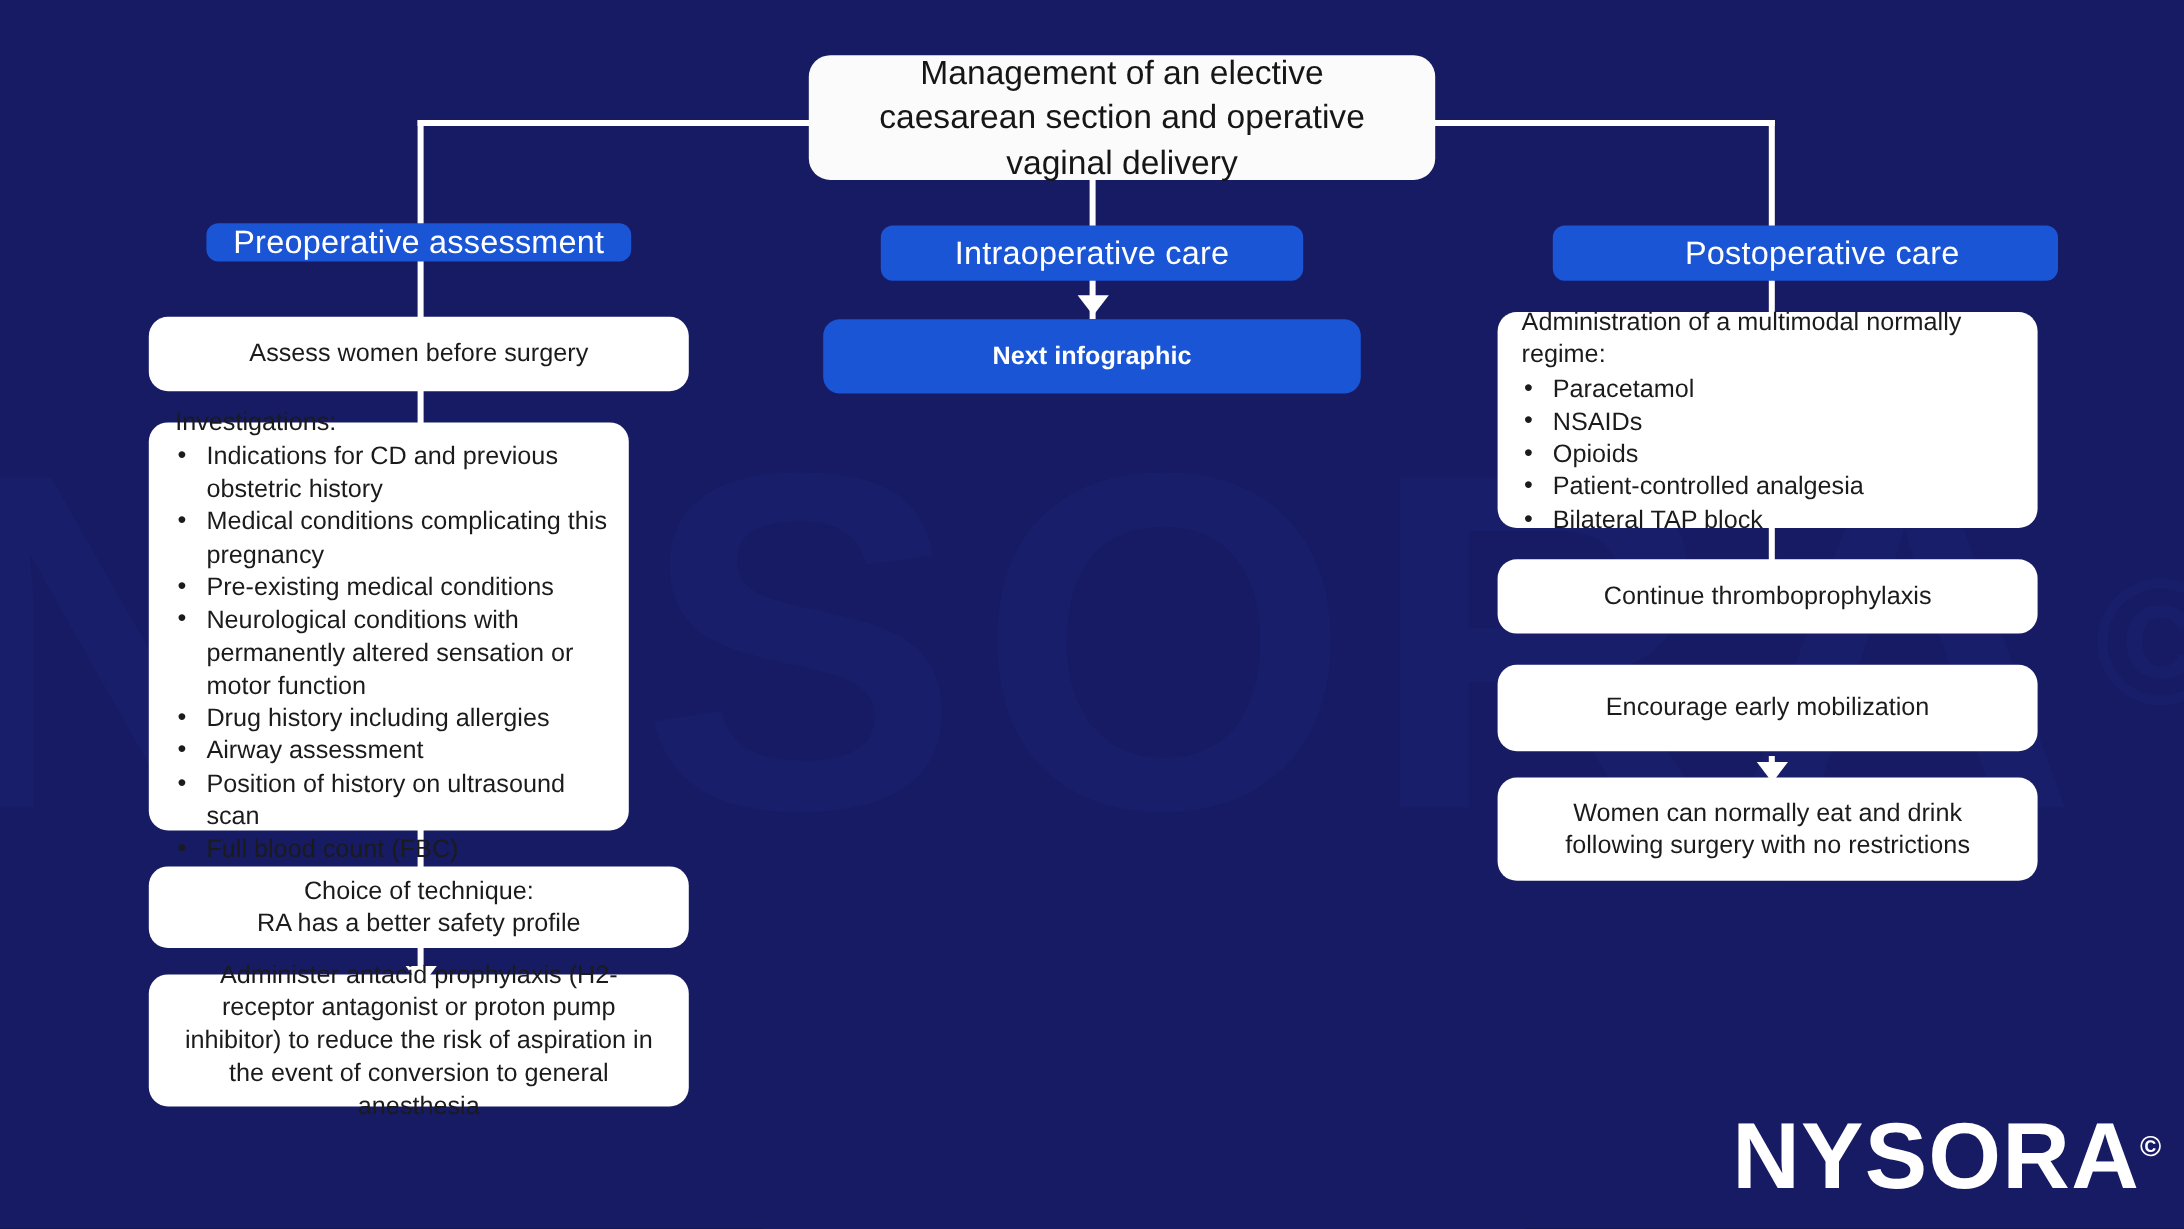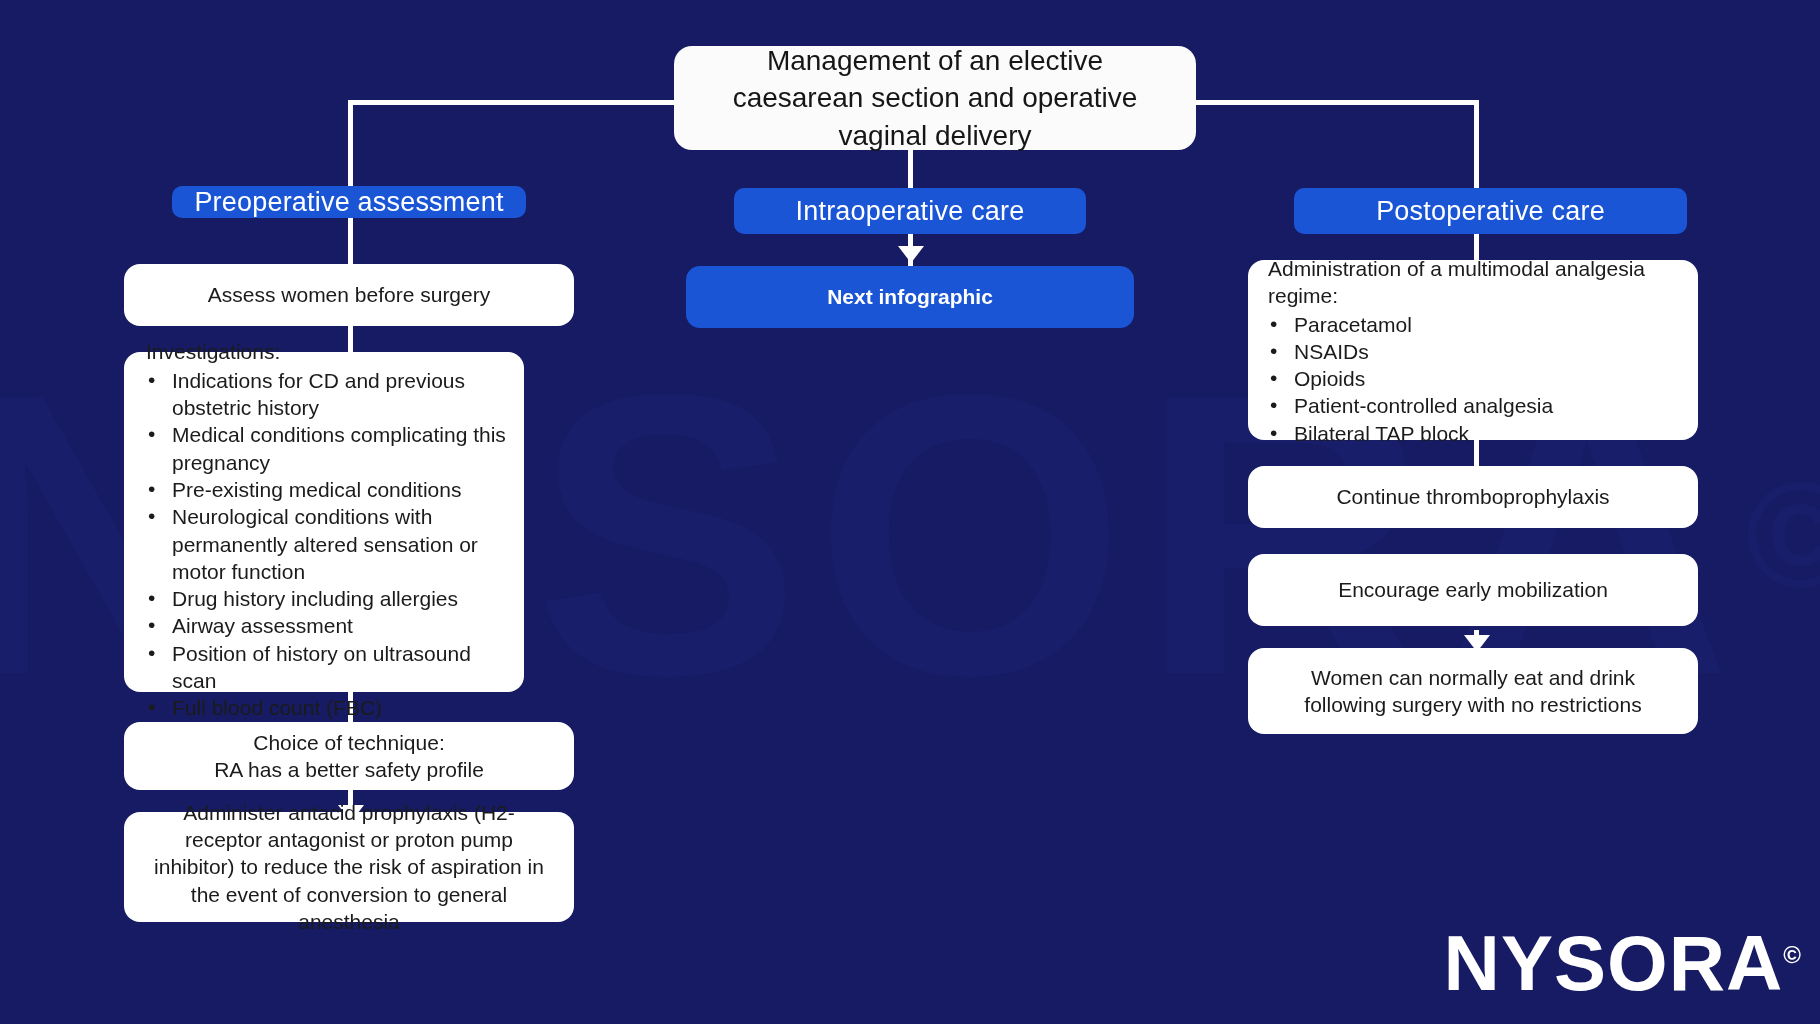--- a/index.html
+++ b/index.html
@@ -209,26 +209,26 @@
   </div>
 
   <div class="badge" style="left:734px; top:188px; width:352px; height:46px;">
     <span>Intraoperative care</span>
   </div>
 
   <div class="bluebox" style="left:686px; top:266px; width:448px; height:62px;">
     <span>Next infographic</span>
   </div>
 
-  <div class="badge" style="left:1294px; top:188px; width:393px; height:46px;">
+  <div class="badge" style="left:1294px; top:188px; width:393px; height:46px;padding-left:28px;">
     <span>Postoperative care</span>
   </div>
 
   <div class="card left" style="left:1248px; top:260px; width:450px; height:180px; padding:14px 18px 12px 20px;">
-    <div class="listhead">Administration of a multimodal analgesia regime:</div>
+    <div class="listhead">Administration of a multimodal normally regime:</div>
     <ul class="blist">
       <li>Paracetamol</li>
       <li>NSAIDs</li>
       <li>Opioids</li>
       <li>Patient-controlled analgesia</li>
       <li>Bilateral TAP block</li>
     </ul>
   </div>
 
   <div class="card center" style="left:1248px; top:466px; width:450px; height:62px; padding:0 20px;">

